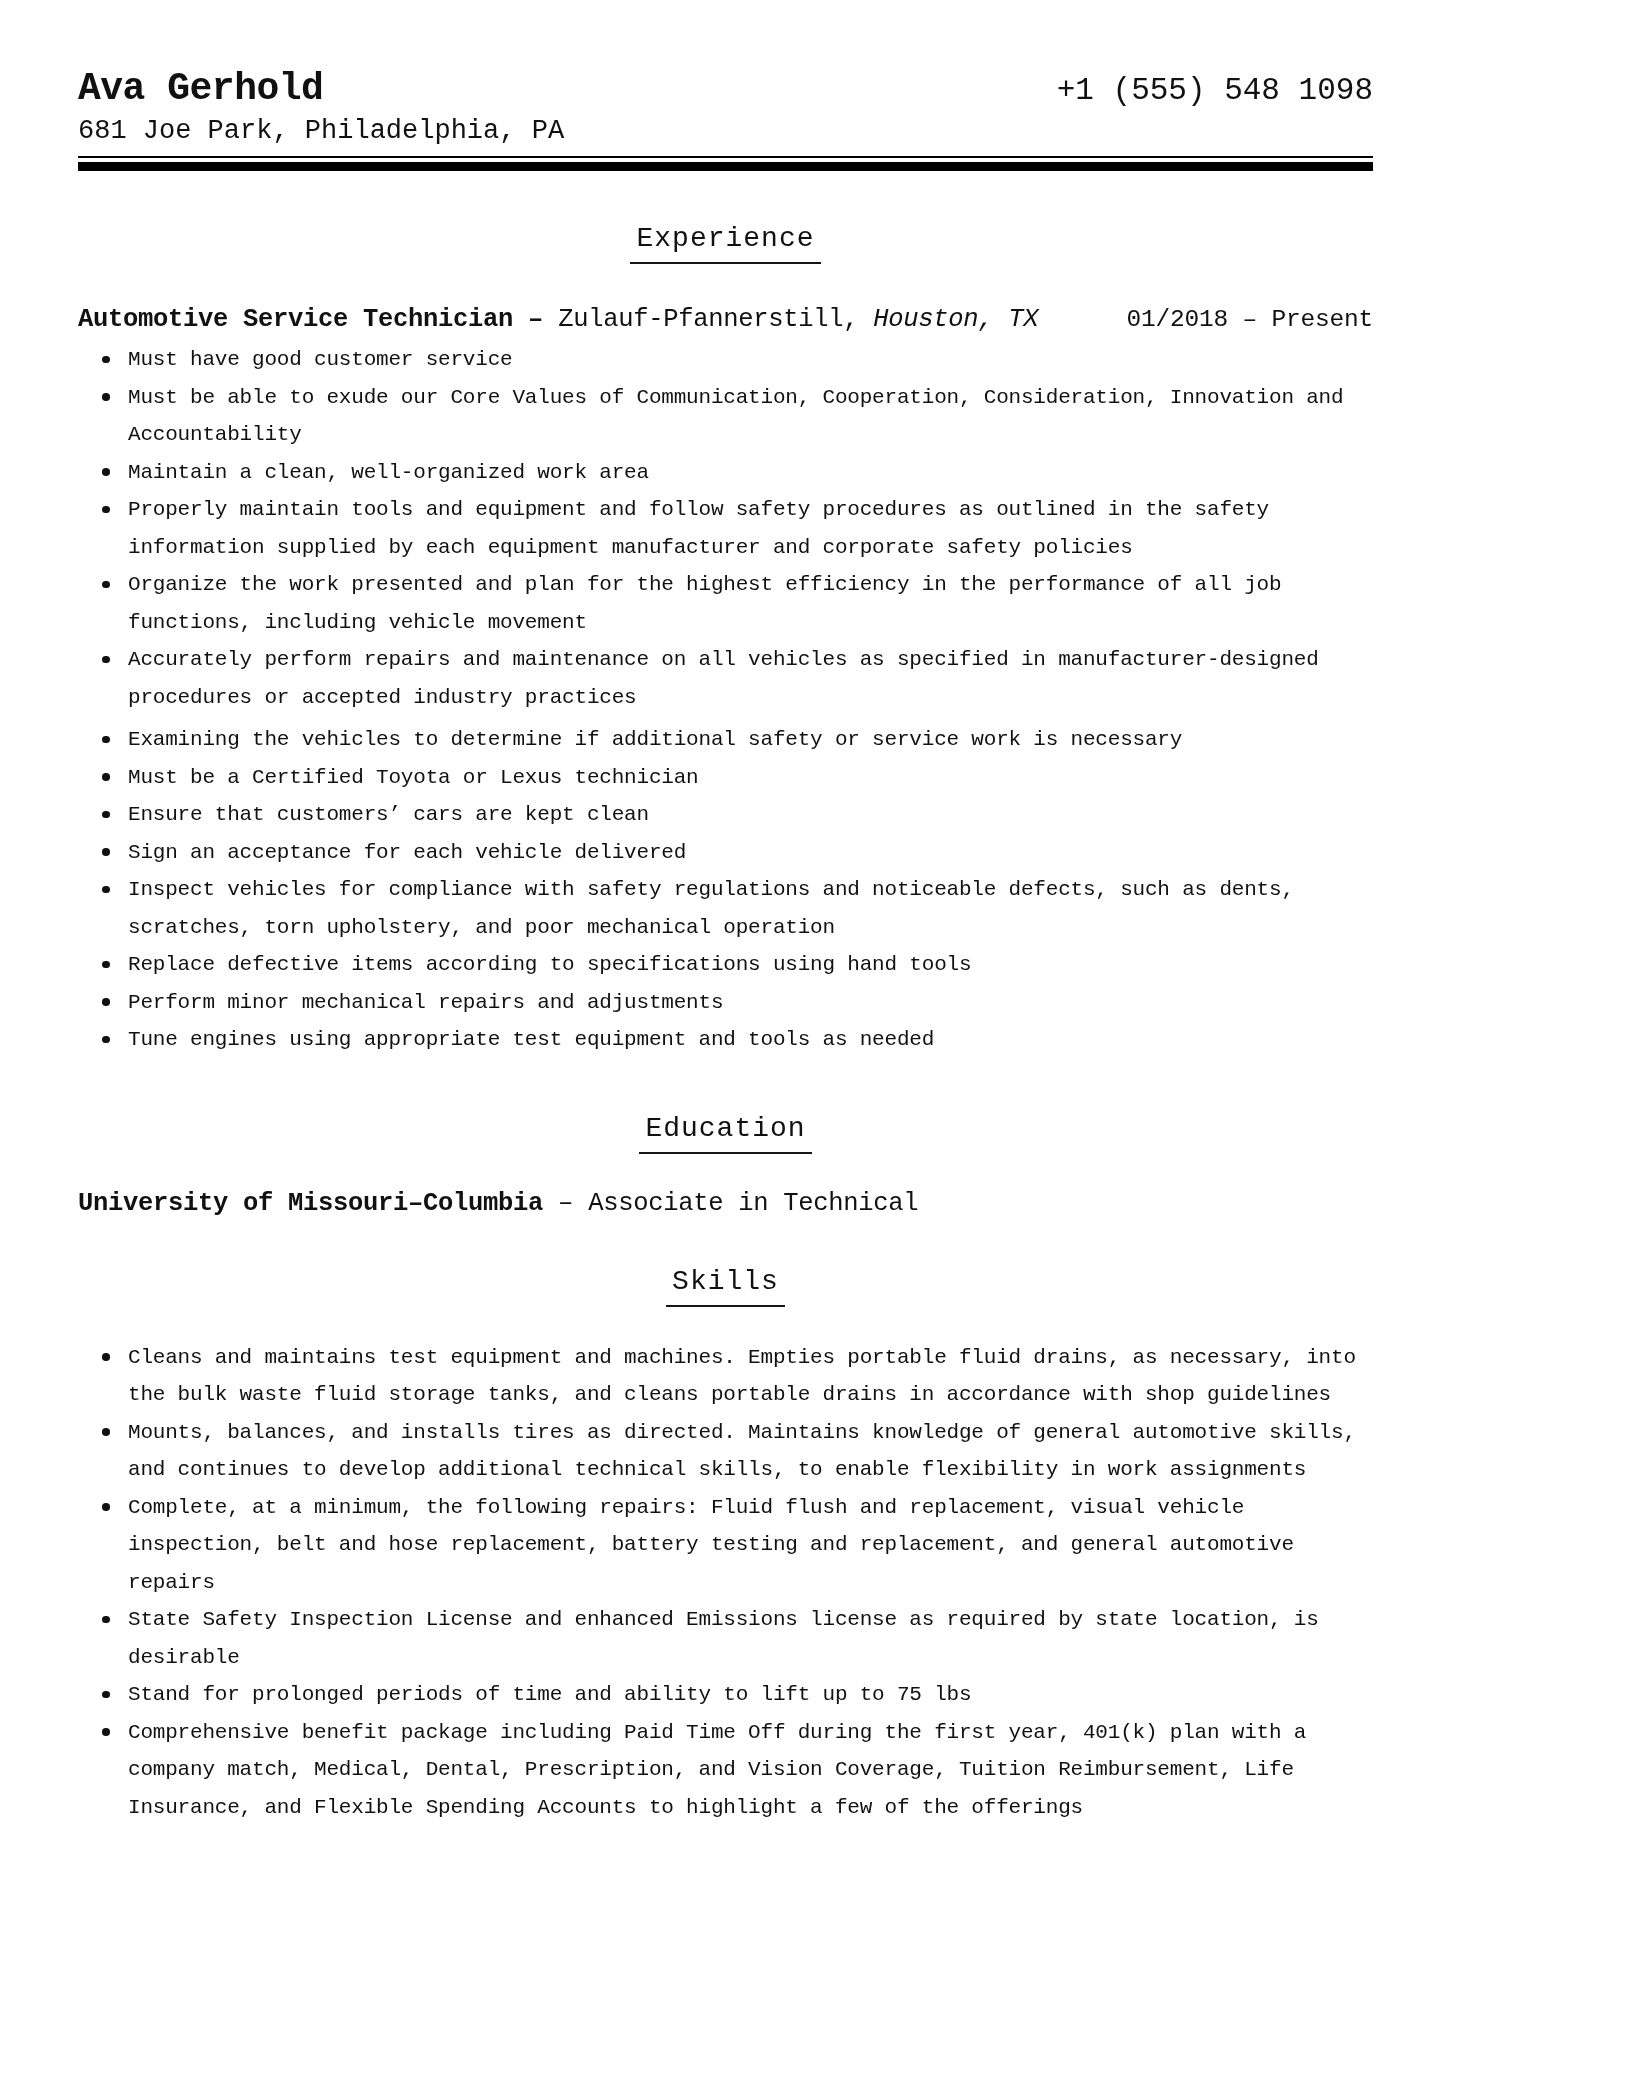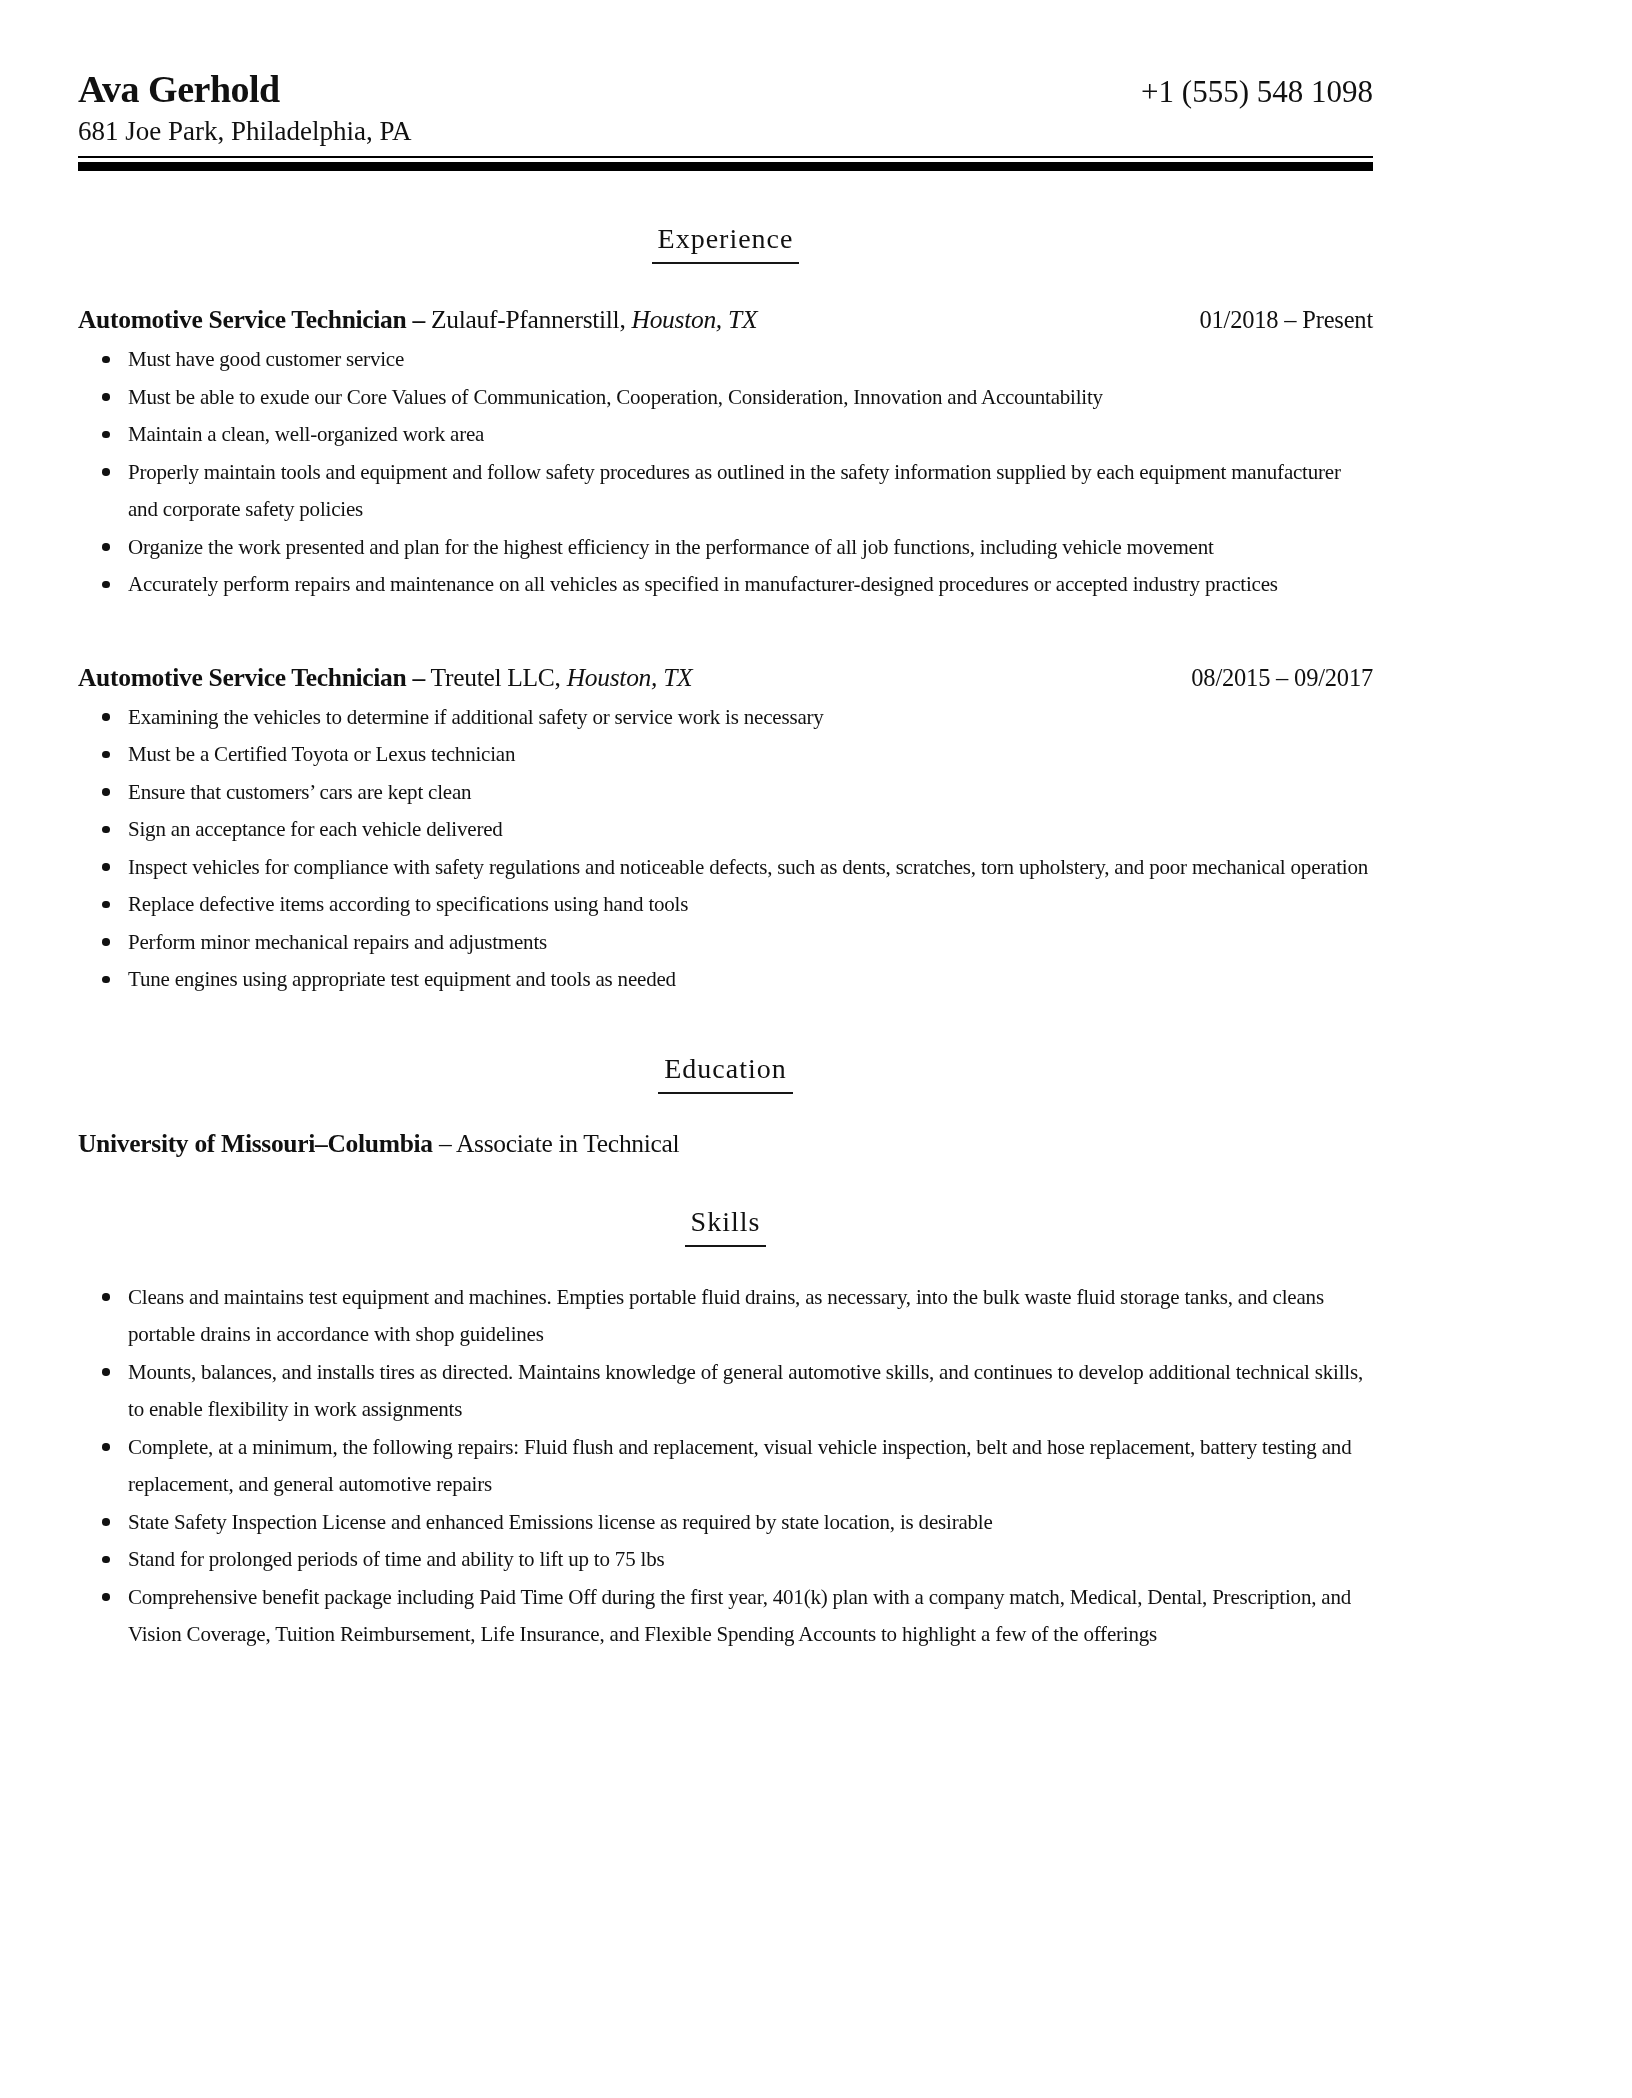--- a/index.html
+++ b/index.html
@@ -1,21 +1,21 @@
 <!DOCTYPE html>
 <html><head>
 <meta charset="utf-8">
 <style>
   html,body { margin:0; padding:0; background:#ffffff; }
   .page {
     position:relative;
     width:1448px; height:2098px;
     box-sizing:border-box;
     padding:68px 75px 40px 78px;
-    font-family:Liberation Serif, serif;
+    font-family:Liberation Mono, monospace;
     color:#111;
     background:#fff;
     overflow:hidden;
   }
   
   .header-row { display:flex; justify-content:space-between; align-items:baseline; }
   .name { font-size:38px; font-weight:bold; letter-spacing:-0.5px; line-height:1.12; }
   .phone { font-size:31px; white-space:nowrap; }
   .address { font-size:27px; margin-top:4px; line-height:1.2; }
   .rule-thin  { margin-top:9px; height:2.5px; background:#000; }
@@ -99,29 +99,20 @@
   </div>
   <ul class="bullets">
     <li>Must have good customer service</li>
     <li>Must be able to exude our Core Values of Communication, Cooperation, Consideration, Innovation and Accountability</li>
     <li>Maintain a clean, well-organized work area</li>
     <li>Properly maintain tools and equipment and follow safety procedures as outlined in the safety information supplied by each equipment manufacturer and corporate safety policies</li>
     <li>Organize the work presented and plan for the highest efficiency in the performance of all job functions, including vehicle movement</li>
     <li>Accurately perform repairs and maintenance on all vehicles as specified in manufacturer-designed procedures or accepted industry practices</li>
   </ul>
 
-  <div class="job-header second">
-    <div class="job-left">
-      <span class="job-title-bold">Automotive Service Technician</span>
-      <span class="job-sep">–</span>
-      <span class="company">Treutel LLC,</span>
-      <span class="location">Houston, TX</span>
-    </div>
-    <div class="job-dates">08/2015 – 09/2017</div>
-  </div>
   <ul class="bullets">
     <li>Examining the vehicles to determine if additional safety or service work is necessary</li>
     <li>Must be a Certified Toyota or Lexus technician</li>
     <li>Ensure that customers’ cars are kept clean</li>
     <li>Sign an acceptance for each vehicle delivered</li>
     <li>Inspect vehicles for compliance with safety regulations and noticeable defects, such as dents, scratches, torn upholstery, and poor mechanical operation</li>
     <li>Replace defective items according to specifications using hand tools</li>
     <li>Perform minor mechanical repairs and adjustments</li>
     <li>Tune engines using appropriate test equipment and tools as needed</li>
   </ul>

